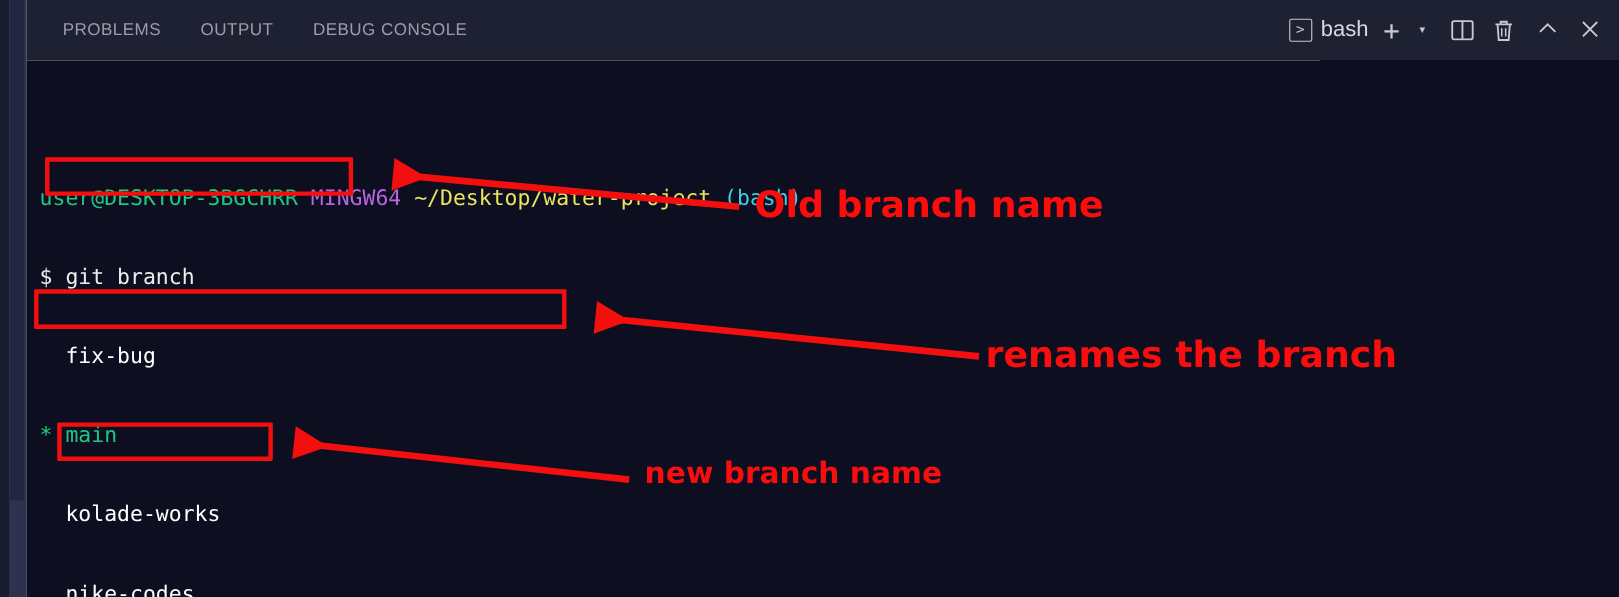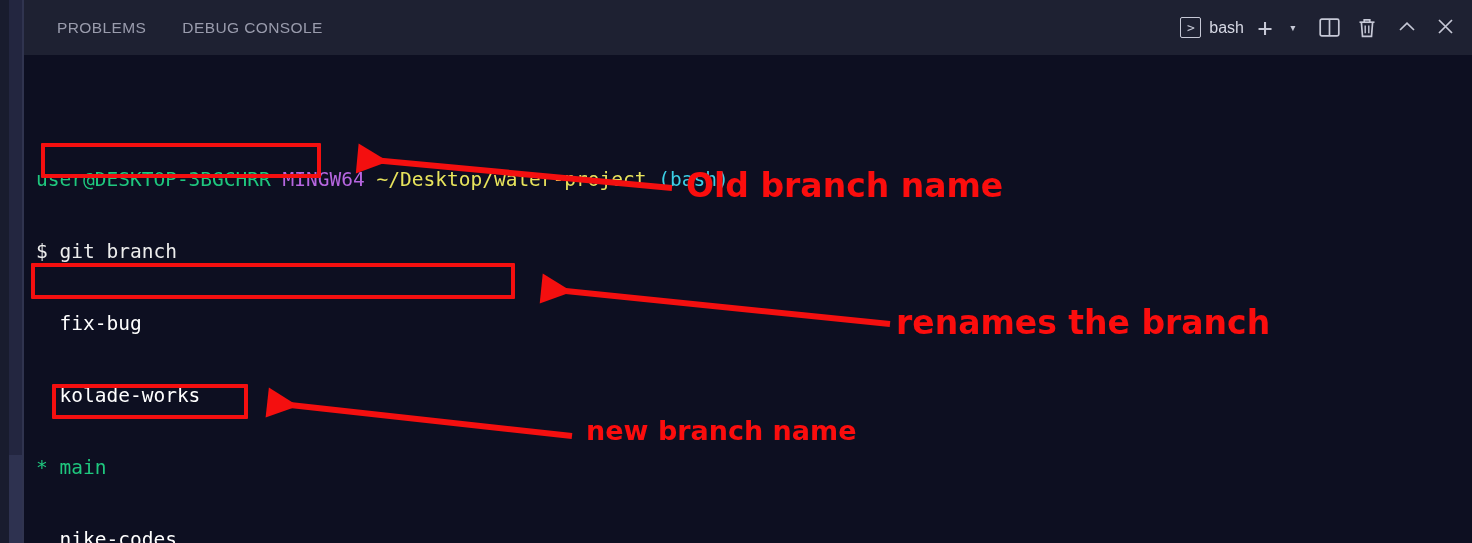--- a/index.html
+++ b/index.html
@@ -86,21 +86,21 @@
     width: 21px; height: 21px;
     border: 1.6px solid #c6c8d6;
     border-radius: 2px;
     display: flex; align-items: center; justify-content: center;
     font-family: "DejaVu Sans Mono", monospace;
     font-size: 13px; line-height: 1;
     color: #c6c8d6;
   }
   .shell-name {
     font-family: "Liberation Sans", sans-serif;
-    font-size: 16px;
+    font-size: 20px;
     color: #d6d8e4;
   }
   .icon-plus  { font-size: 25px; line-height: 1; font-weight: 300; color:#c6c8d6; }
   .icon-chev  { font-size: 13px; line-height: 1; color:#c6c8d6; }
   .icon-split svg, .icon-trash svg { display:block; }
   .icon-up    { font-size: 14px; line-height: 1; color:#c6c8d6; }
   .icon-close { font-size: 20px; line-height: 1; color:#c6c8d6; font-weight: 300;}
 
   
   .terminal {
@@ -152,20 +152,23 @@
   <div class="gutter-scroll"></div>
   <div class="gutter-edge"></div>
 
   <div class="panel-header">
 
     <div class="tabs">
       <div class="tab">
           <span>PROBLEMS</span>
         </div>
       <div class="tab">
+          <span>OUTPUT</span>
+        </div>
+      <div class="tab">
           <span>DEBUG CONSOLE</span>
         </div>
     </div>
 
     <div class="header-actions">
 
       <div class="hact shell-chip">
         <span class="shell-box">&gt;</span>
         <span class="shell-name">bash</span>
       </div>
@@ -216,22 +219,22 @@
 
     </div>
   </div>
 
   <div class="terminal">
 
     
     <div class="line"><span class="c-green">user@DESKTOP-3BGCHRR</span><span> </span><span class="c-purple">MINGW64</span><span> </span><span class="c-yellow">~/Desktop/water-project</span><span> </span><span class="c-cyan">(bash)</span></div>
     <div class="line"><span class="c-white">$</span><span> </span><span class="c-white">git branch</span></div>
     <div class="line c-branch">  fix-bug</div>
+    <div class="line c-curbr">* main</div>
     <div class="line c-branch">  kolade-works</div>
-    <div class="line c-curbr">* main</div>
     <div class="line c-branch">  nike-codes</div>
 
     
 
     
     
     
 
     
 

